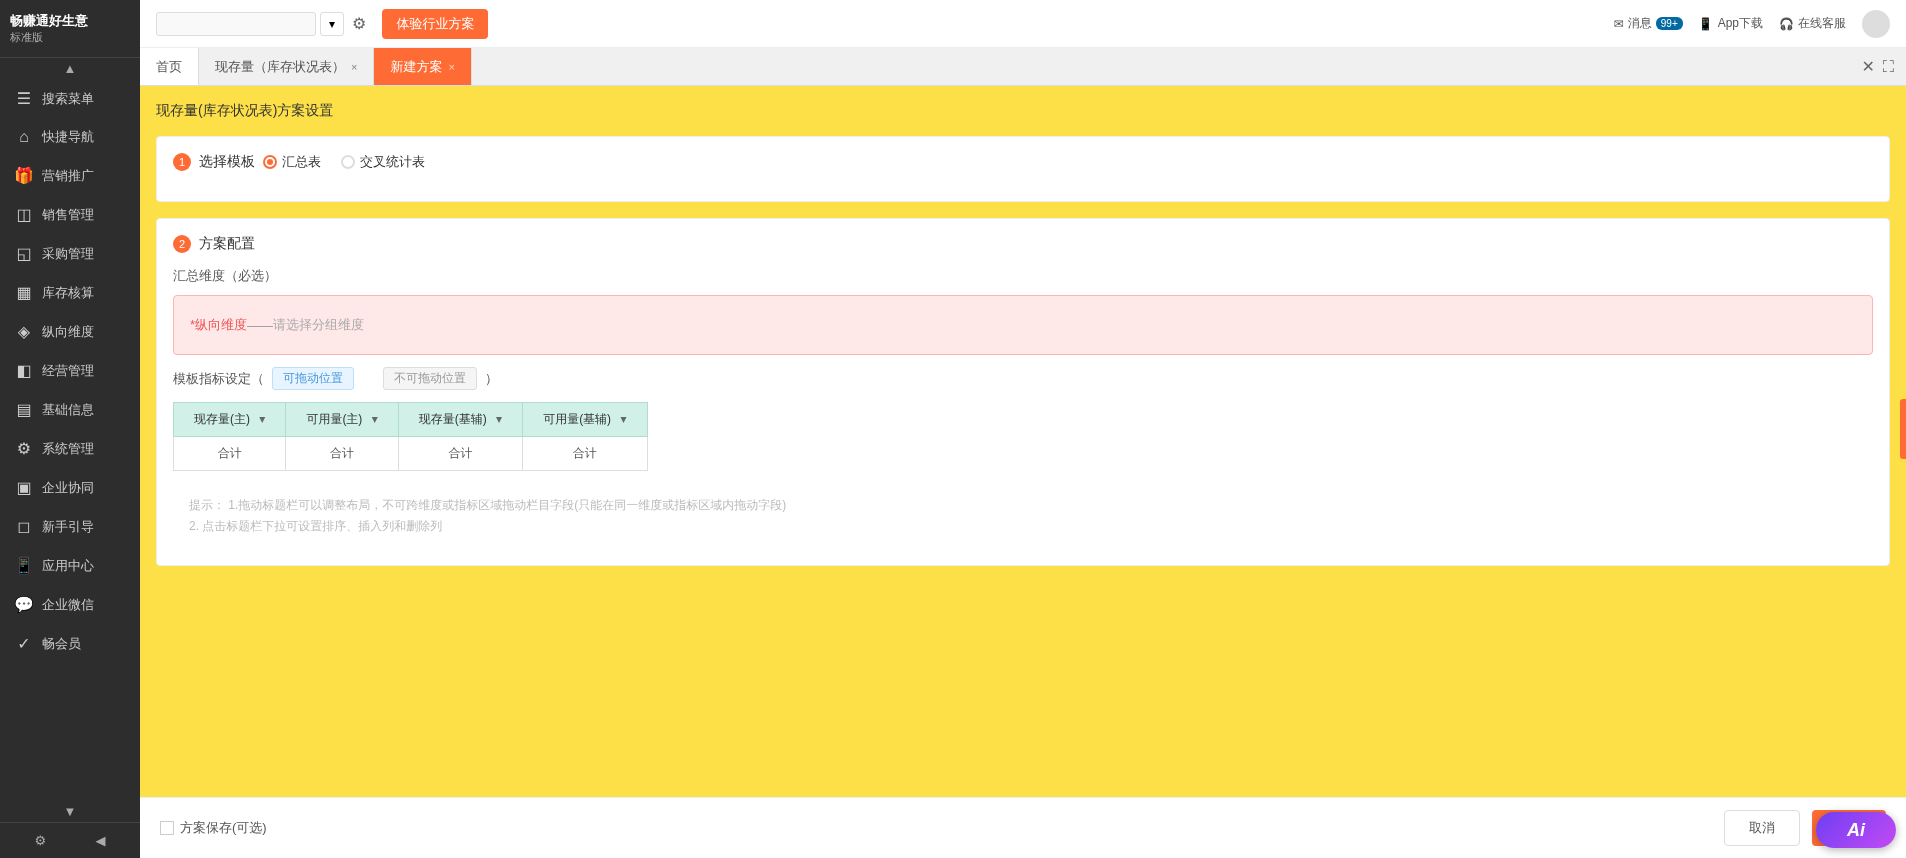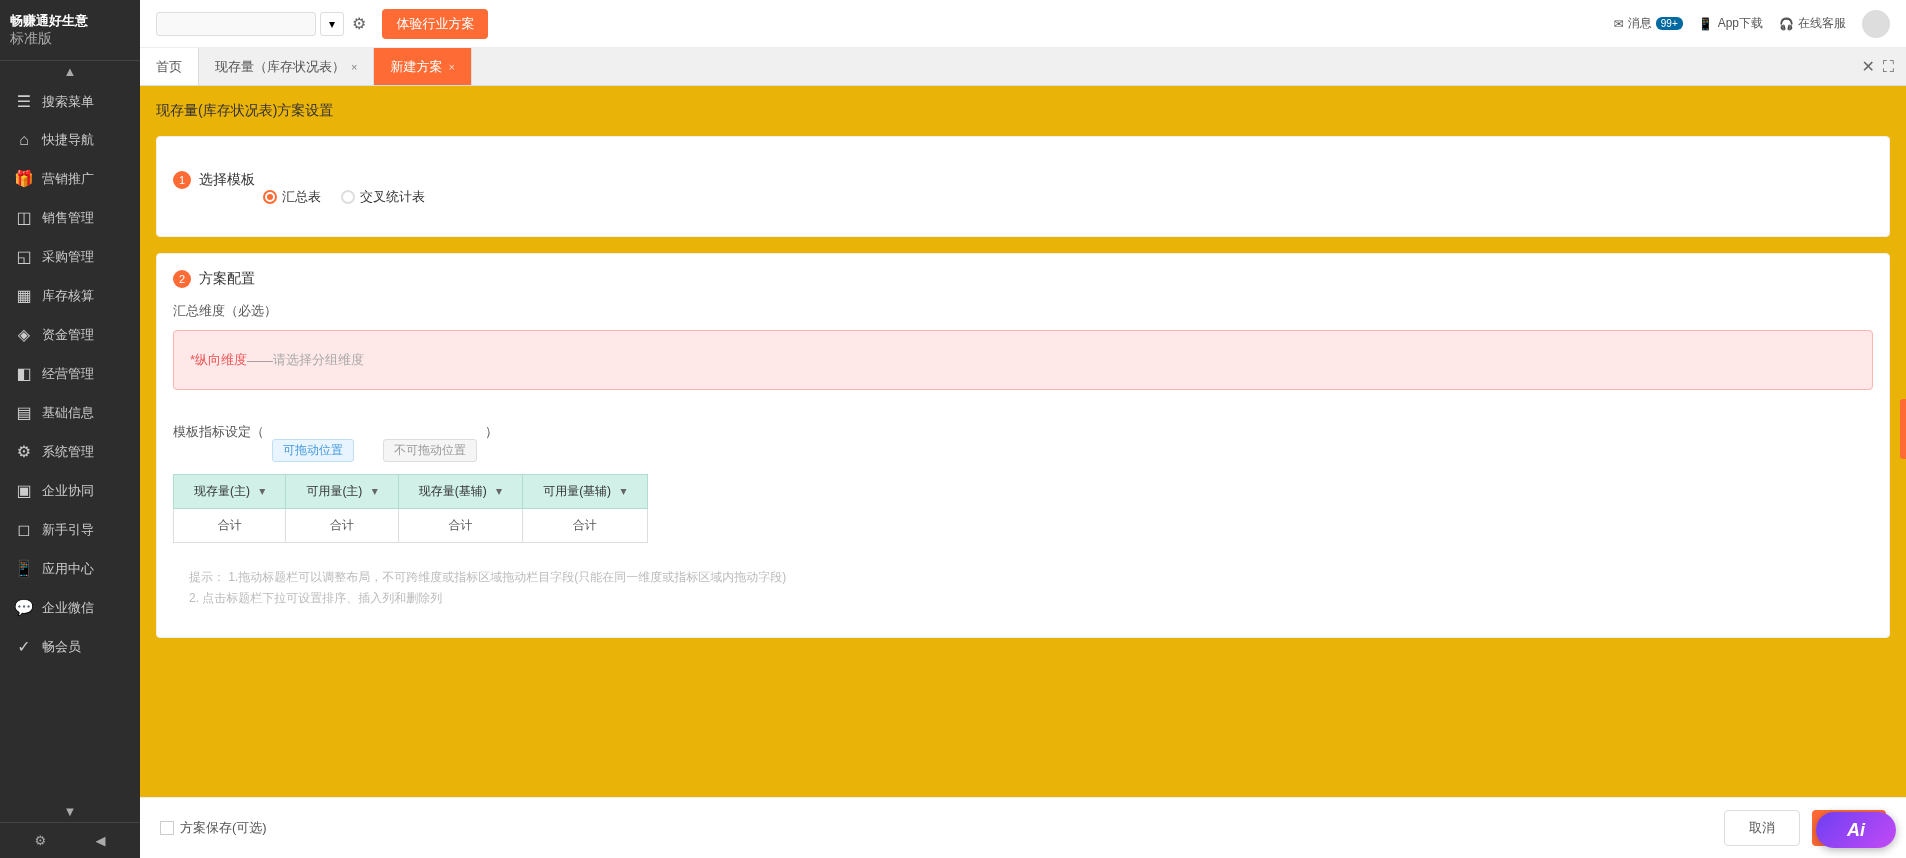--- a/index.html
+++ b/index.html
@@ -15,21 +15,21 @@
       flex-shrink: 0;
       height: 100%;
     }
     .sidebar-logo {
       padding: 12px 10px;
       color: white;
       font-size: 12px;
       border-bottom: 1px solid #444;
     }
     .sidebar-logo .logo-title { font-size: 13px; font-weight: bold; color: #fff; }
-    .sidebar-logo .logo-sub { font-size: 14px; color: #aaa; }
+    .sidebar-logo .logo-sub { font-size: 11px; color: #aaa; }
     .sidebar-scroll-btn {
       display: flex;
       justify-content: center;
       padding: 3px;
       cursor: pointer;
       color: #aaa;
     }
     .sidebar-nav { flex: 1; overflow: hidden; }
     .sidebar-item {
       display: flex;
@@ -165,21 +165,21 @@
       display: flex;
       align-items: center;
       gap: 8px;
       padding: 0 12px;
     }
     .tab-expand-btn span { cursor: pointer; font-size: 16px; color: #666; }
 
     
     .content {
       flex: 1;
-      background: #eab308;
+      background: #fde047;
       overflow-y: auto;
       padding: 16px;
     }
 
     .page-title {
       font-size: 14px;
       color: #333;
       margin-bottom: 16px;
       font-weight: normal;
     }
@@ -210,21 +210,20 @@
       font-size: 11px;
       flex-shrink: 0;
     }
     .section-title { font-size: 14px; color: #333; font-weight: 500; }
 
     
     .radio-group {
       display: flex;
       align-items: center;
       gap: 20px;
-      margin-top: 35px;
     }
     .radio-item {
       display: flex;
       align-items: center;
       gap: 5px;
       cursor: pointer;
       font-size: 13px;
       color: #333;
     }
     .radio-circle {
@@ -274,21 +273,20 @@
       font-size: 13px;
       color: #555;
     }
     .indicator-tag {
       display: inline-flex;
       align-items: center;
       gap: 4px;
       padding: 2px 10px;
       border-radius: 3px;
       font-size: 12px;
-      margin-top: 37px;
     }
     .indicator-tag.draggable { background: #e8f4ff; color: #4499dd; border: 1px solid #c0dff7; }
     .indicator-tag.fixed { background: #f5f5f5; color: #999; border: 1px solid #ddd; }
 
     
     .stats-section { margin-bottom: 8px; }
     .stats-label {
       color: #5bc0a0;
       font-size: 13px;
       margin-bottom: 6px;
@@ -426,21 +424,21 @@
     <div class="sidebar-item">
       <span class="icon">◱</span>
       <span>采购管理</span>
     </div>
     <div class="sidebar-item">
       <span class="icon">▦</span>
       <span>库存核算</span>
     </div>
     <div class="sidebar-item">
       <span class="icon">◈</span>
-      <span>资金管理</span>
+      <span>纵向维度</span>
     </div>
     <div class="sidebar-item">
       <span class="icon">◧</span>
       <span>经营管理</span>
     </div>
     <div class="sidebar-item">
       <span class="icon">▤</span>
       <span>基础信息</span>
     </div>
     <div class="sidebar-item">

